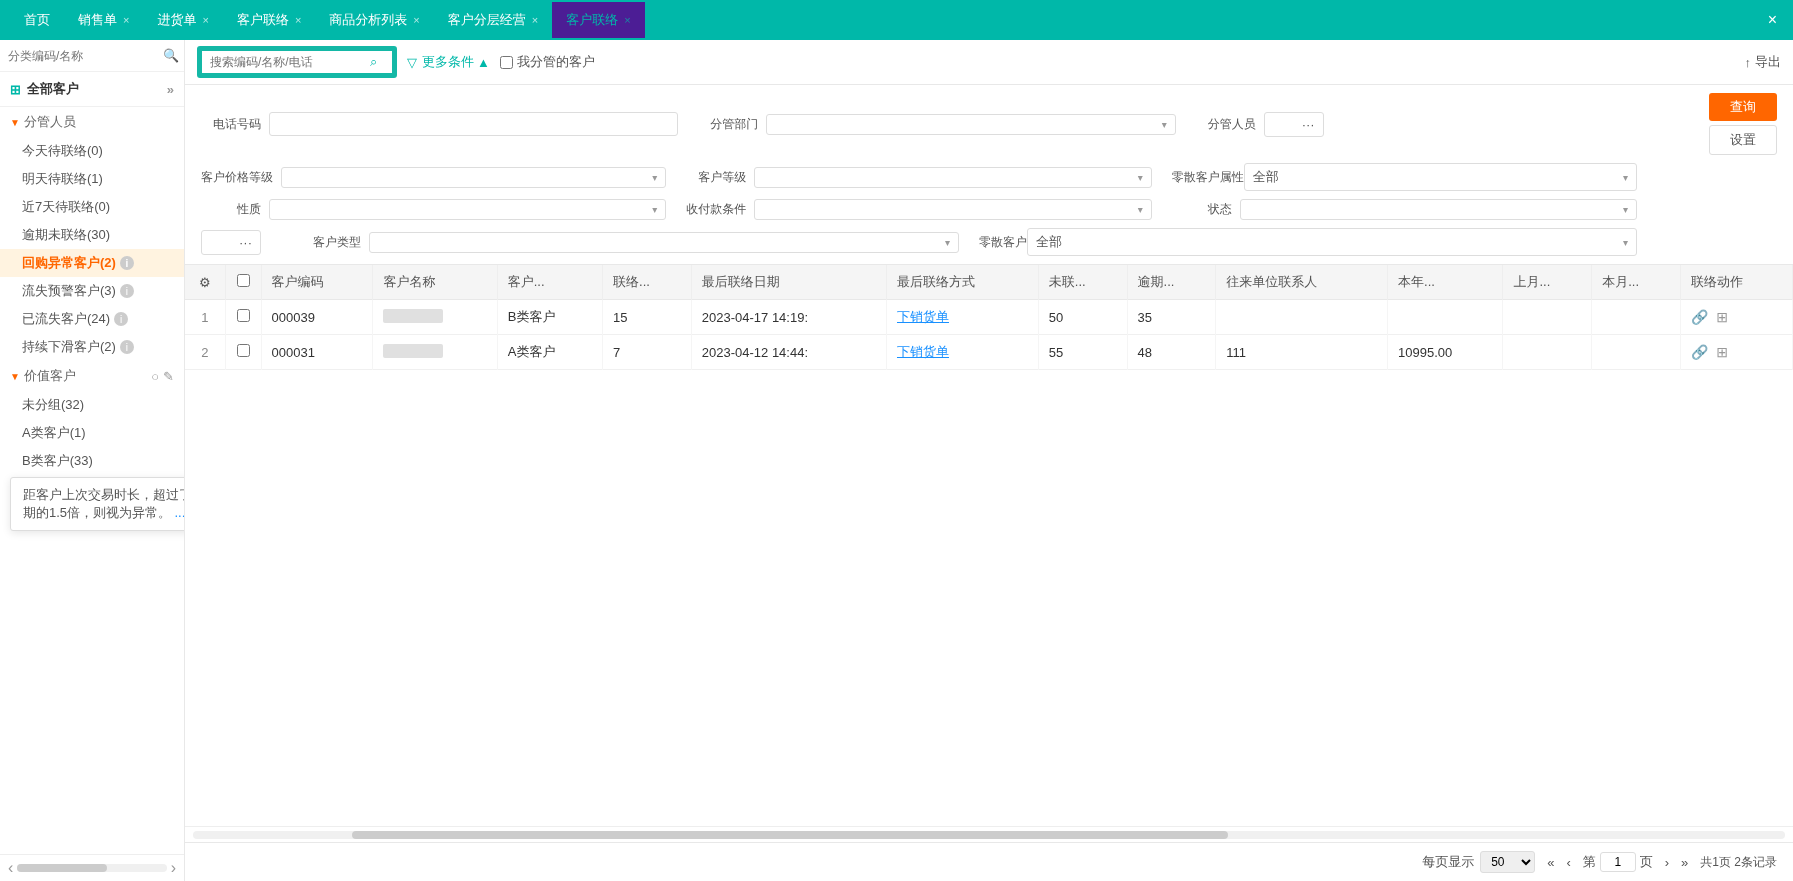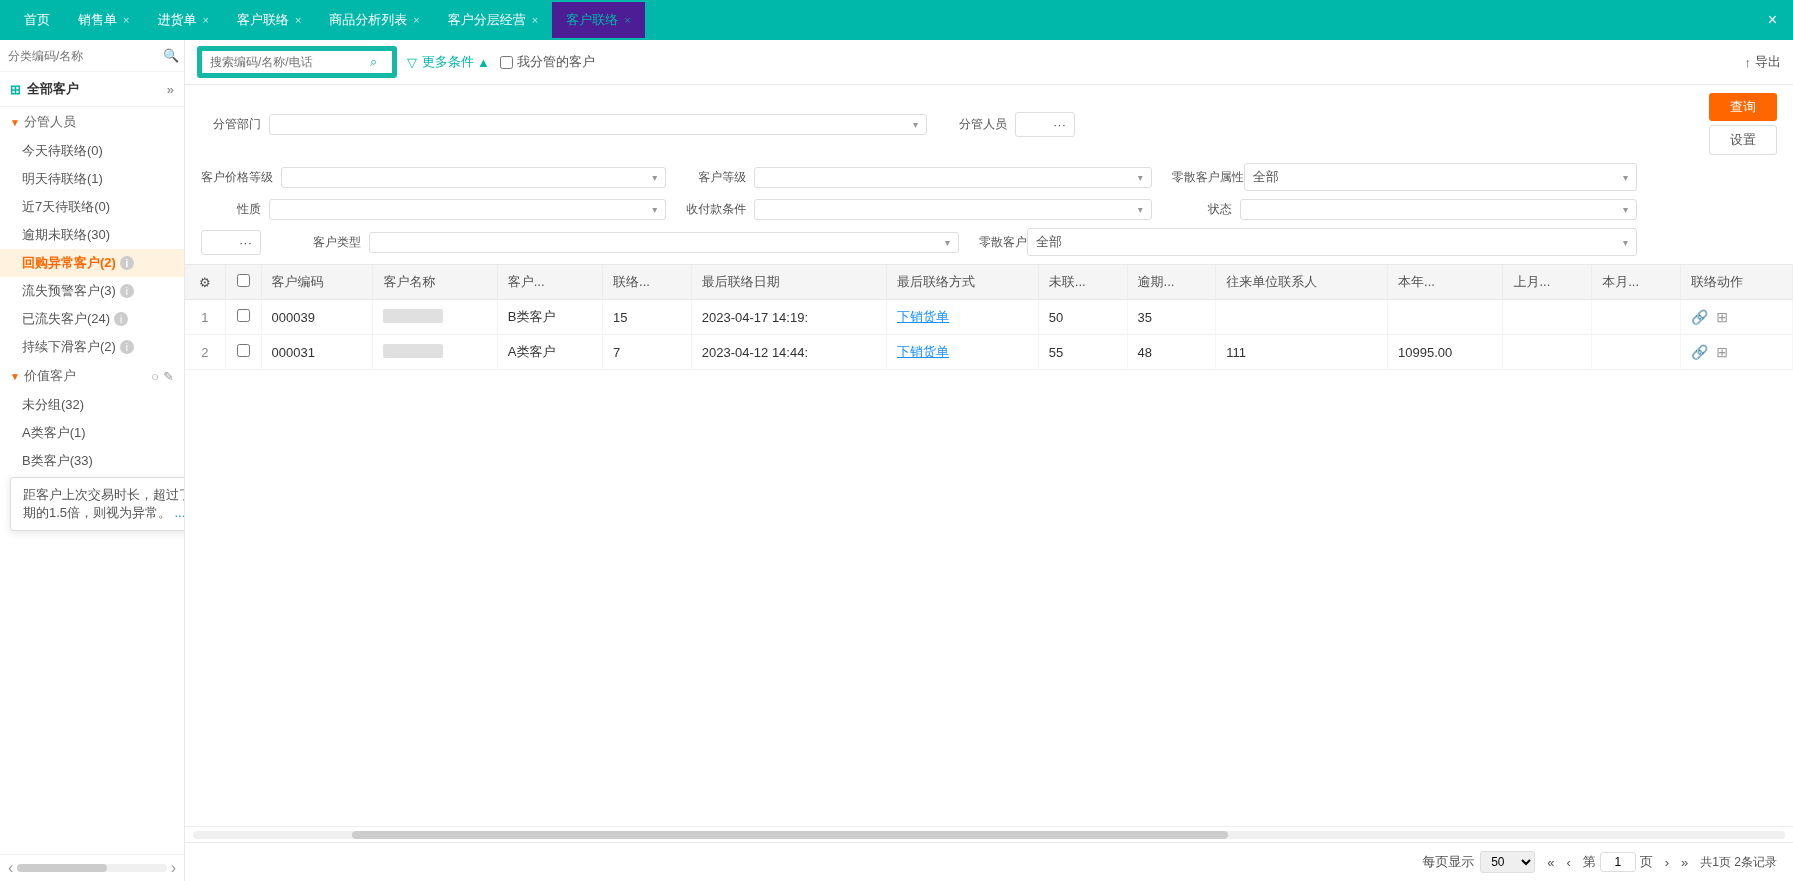--- a/index.html
+++ b/index.html
@@ -473,20 +473,24 @@
       </div>
       <div class="export-btn">
         <span>↑</span>
         <span>导出</span>
       </div>
     </div>
 
     <div class="filter-form">
 
       <div class="filter-row">
+        <div class="filter-field">
+          <label>电话号码</label>
+          <input class="filter-input" type="text" style="">
+        </div>
         <div class="filter-field">
           <label>分管部门</label>
           <div class="filter-select">
             <span></span>
             <span class="arrow-down">▾</span>
           </div>
         </div>
         <div class="filter-field">
           <label>分管人员</label>
           <div class="filter-select-ellipsis">

